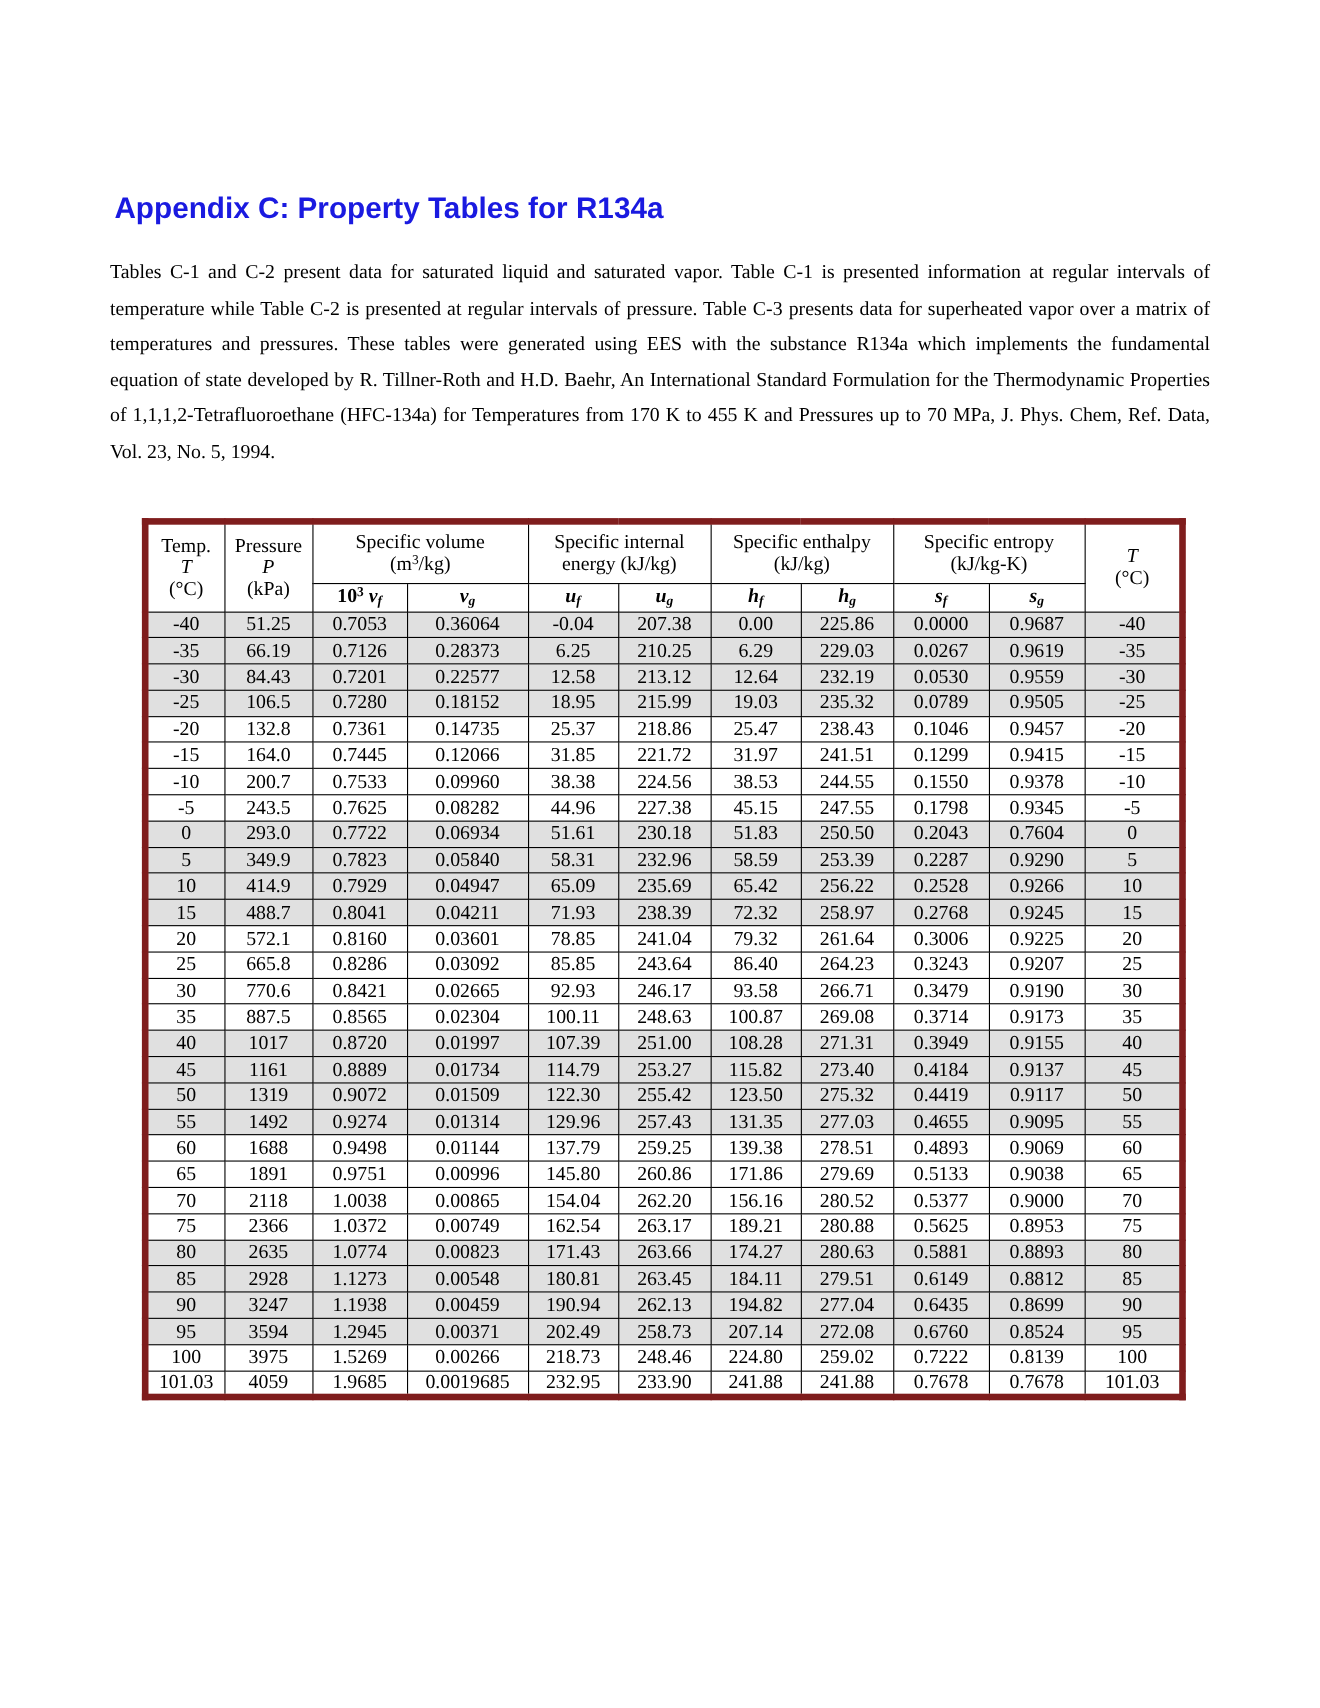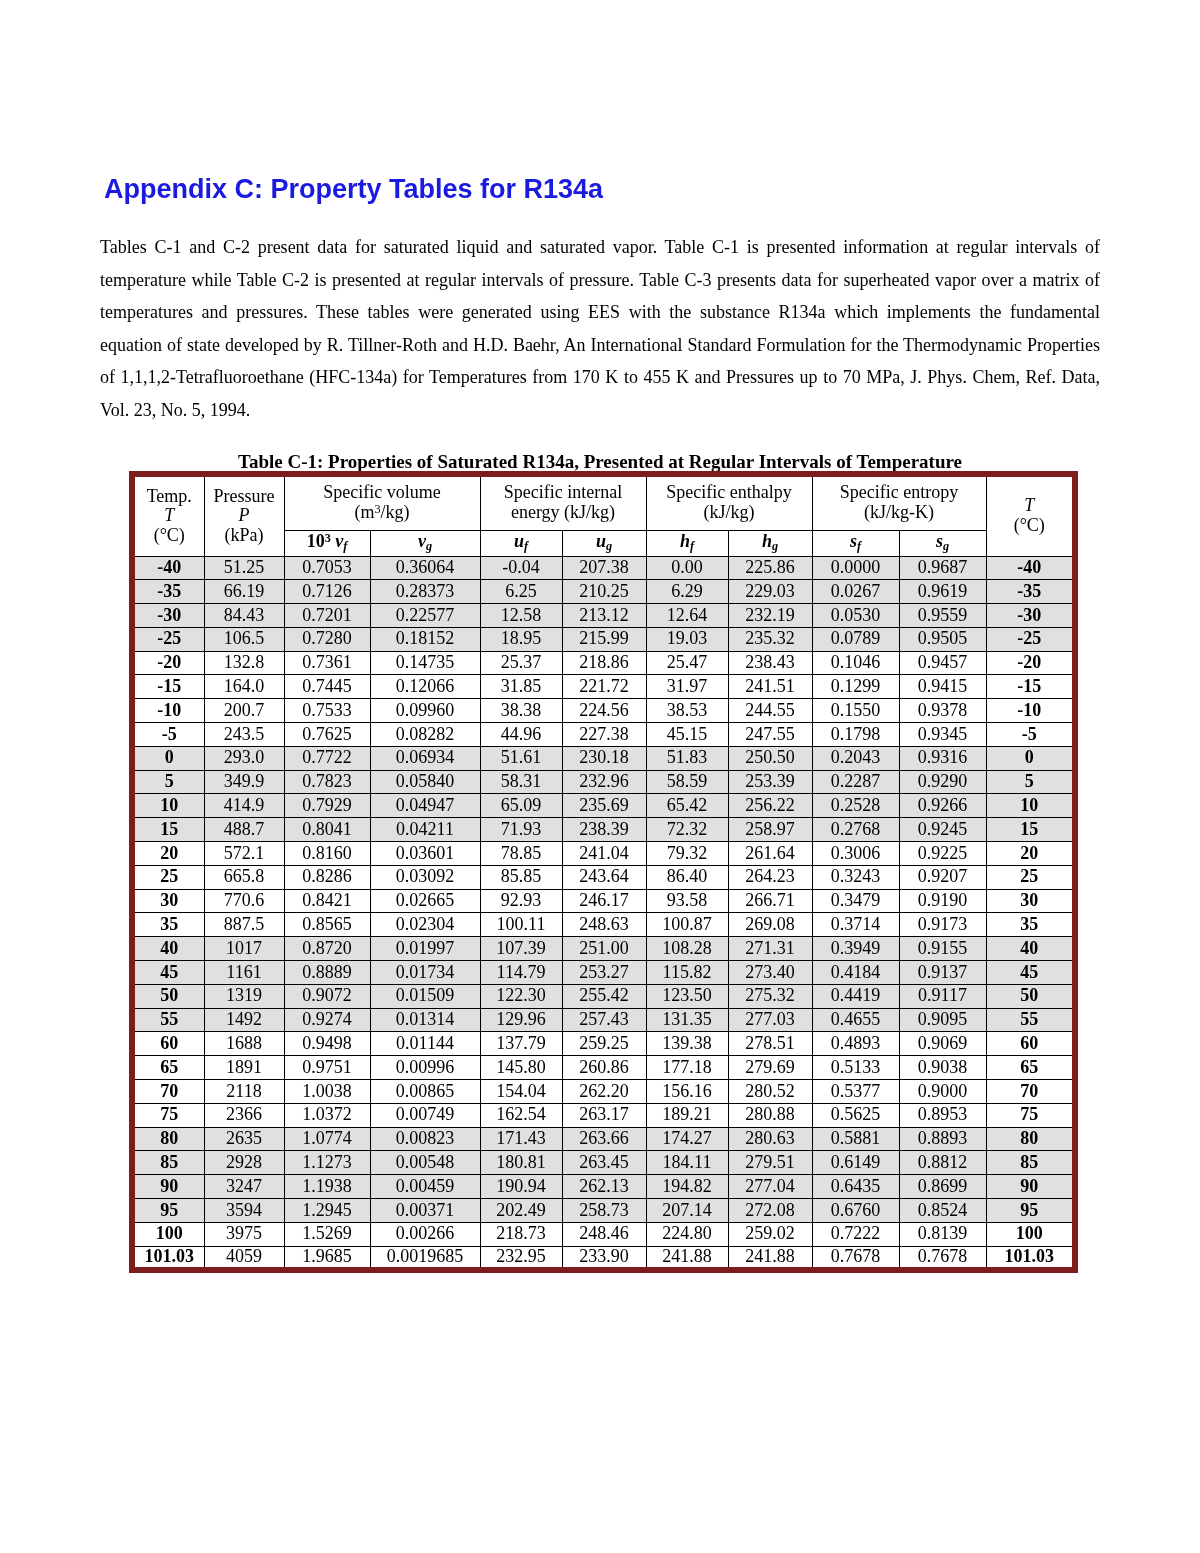--- a/index.html
+++ b/index.html
@@ -103,21 +103,21 @@
     height: 26px;
     border-top: 1px solid #000;
     font-weight: bold;
   }
 
   tbody td {
     height: 23.8px;
     font-size: 18.5px;
   }
   tbody tr.shaded td { background: #e0e0e0; }
-  tbody td.tcol { font-weight: bold; margin-left: 40px; }
+  tbody td.tcol { font-weight: normal; margin-left: 40px; }
 
   
   col.c-temp   { width: 72px; }
   col.c-press  { width: 80px; }
   col.c-vf     { width: 86px; }
   col.c-vg     { width: 110px; }
   col.c-uf     { width: 82px; }
   col.c-ug     { width: 84px; }
   col.c-hf     { width: 82px; }
   col.c-hg     { width: 84px; }
@@ -135,21 +135,20 @@
 <body>
 
 <div class="page">
 
   <h1 class="doc-title">Appendix C: Property Tables for R134a</h1>
 
   <div class="intro">
     <p>Tables C-1 and C-2 present data for saturated liquid and saturated vapor.  Table C-1 is presented information at regular intervals of temperature while Table C-2 is presented at regular intervals of pressure.  Table C-3 presents data for superheated vapor over a matrix of temperatures and pressures. These tables were generated using EES with the substance R134a which implements the fundamental equation of state developed by R. Tillner-Roth and H.D. Baehr, An International Standard Formulation for the Thermodynamic Properties of 1,1,1,2-Tetrafluoroethane (HFC-134a) for Temperatures from 170 K to 455 K and Pressures up to 70 MPa, J. Phys. Chem, Ref. Data, Vol. 23, No. 5, 1994.</p>
   </div>
 
-  <div class="table-caption">Table C-1: Properties of Saturated R134a, Presented at Regular Intervals of Temperature</div>
 
   <div class="table-wrap">
     <table class="props">
       <colgroup>
         <col class="c-temp">
           <col class="c-press">
           <col class="c-vf">
           <col class="c-vg">
         <col class="c-uf">
           <col class="c-ug">
@@ -311,21 +310,21 @@
           <tr class="shaded">
             <td class="tcol">0</td>
             <td>293.0</td>
             <td>0.7722</td>
             <td>0.06934</td>
             <td>51.61</td>
             <td>230.18</td>
             <td>51.83</td>
             <td>250.50</td>
             <td>0.2043</td>
-            <td>0.9316</td>
+            <td>0.7604</td>
             <td class="tcol">0</td>
           </tr>
           <tr class="shaded">
             <td class="tcol">5</td>
             <td>349.9</td>
             <td>0.7823</td>
             <td>0.05840</td>
             <td>58.31</td>
             <td>232.96</td>
             <td>58.59</td>
@@ -477,21 +476,21 @@
             <td>0.9069</td>
             <td class="tcol">60</td>
           </tr>
           <tr>
             <td class="tcol">65</td>
             <td>1891</td>
             <td>0.9751</td>
             <td>0.00996</td>
             <td>145.80</td>
             <td>260.86</td>
-            <td>177.18</td>
+            <td>171.86</td>
             <td>279.69</td>
             <td>0.5133</td>
             <td>0.9038</td>
             <td class="tcol">65</td>
           </tr>
           <tr>
             <td class="tcol">70</td>
             <td>2118</td>
             <td>1.0038</td>
             <td>0.00865</td>

